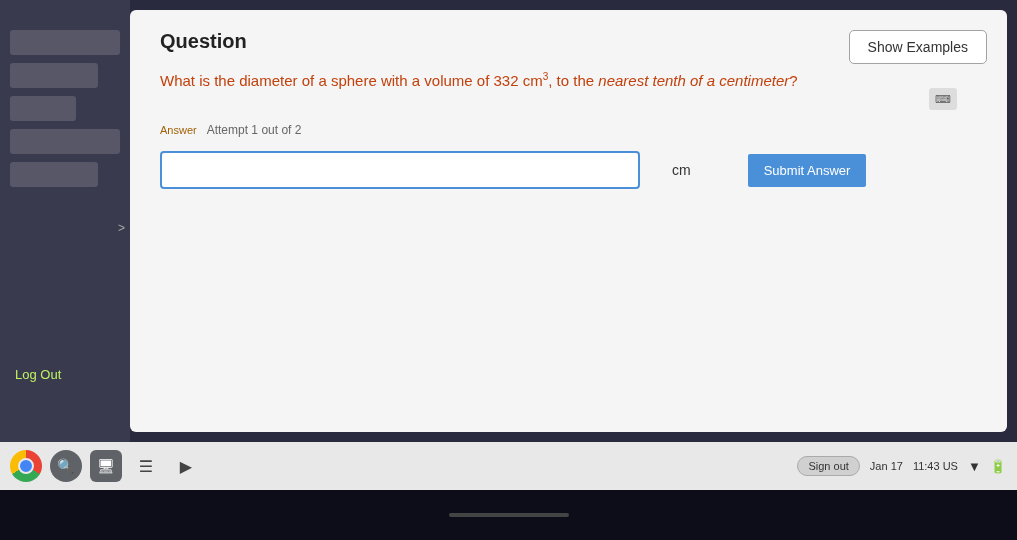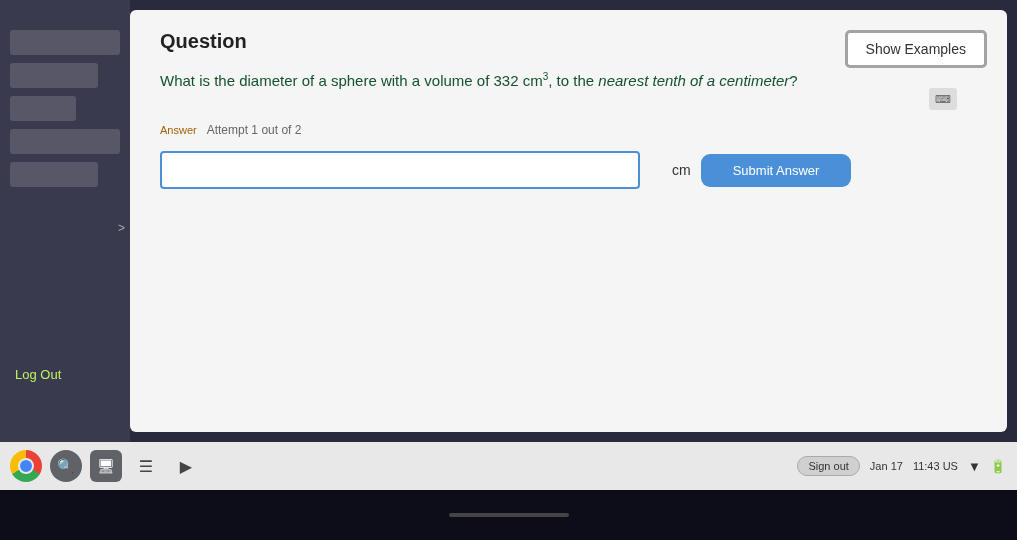--- a/index.html
+++ b/index.html
@@ -63,32 +63,32 @@
       font-weight: bold;
       font-size: 20px;
       color: #222;
       margin-bottom: 16px;
     }
 
     .show-examples-btn {
       position: absolute;
       top: 20px;
       right: 20px;
-      border: 3px solid #a3a3a3;
+      border: 1px solid #a3a3a3;
       background: white;
       padding: 8px 18px;
       border-radius: 5px;
       font-size: 14px;
       color: #333;
       cursor: pointer;
     }
 
     .question-text {
       font-size: 15px;
-      color: #14532d;
+      color: #c2410c;
       line-height: 1.6;
       margin-bottom: 30px;
       max-width: 700px;
     }
 
     .question-text sup {
       font-size: 10px;
     }
 
     .question-text em {
@@ -138,24 +138,25 @@
     .unit-label {
       font-size: 14px;
       color: #333;
       margin-left: 22px;
     }
 
     .submit-btn {
       background: #4a90d9;
       color: white;
       border: none;
-      padding: 9px 32px;
-      border-radius: 9px;
+      padding: 9px 16px;
+      border-radius: 2px;
       font-size: 13px;
       cursor: pointer;
+      margin-left: 47px;
     }
 
     .keyboard-icon-box {
       position: absolute;
       right: 20px;
       top: -35px;
       width: 28px;
       height: 22px;
       background: #ddd;
       border-radius: 3px;

